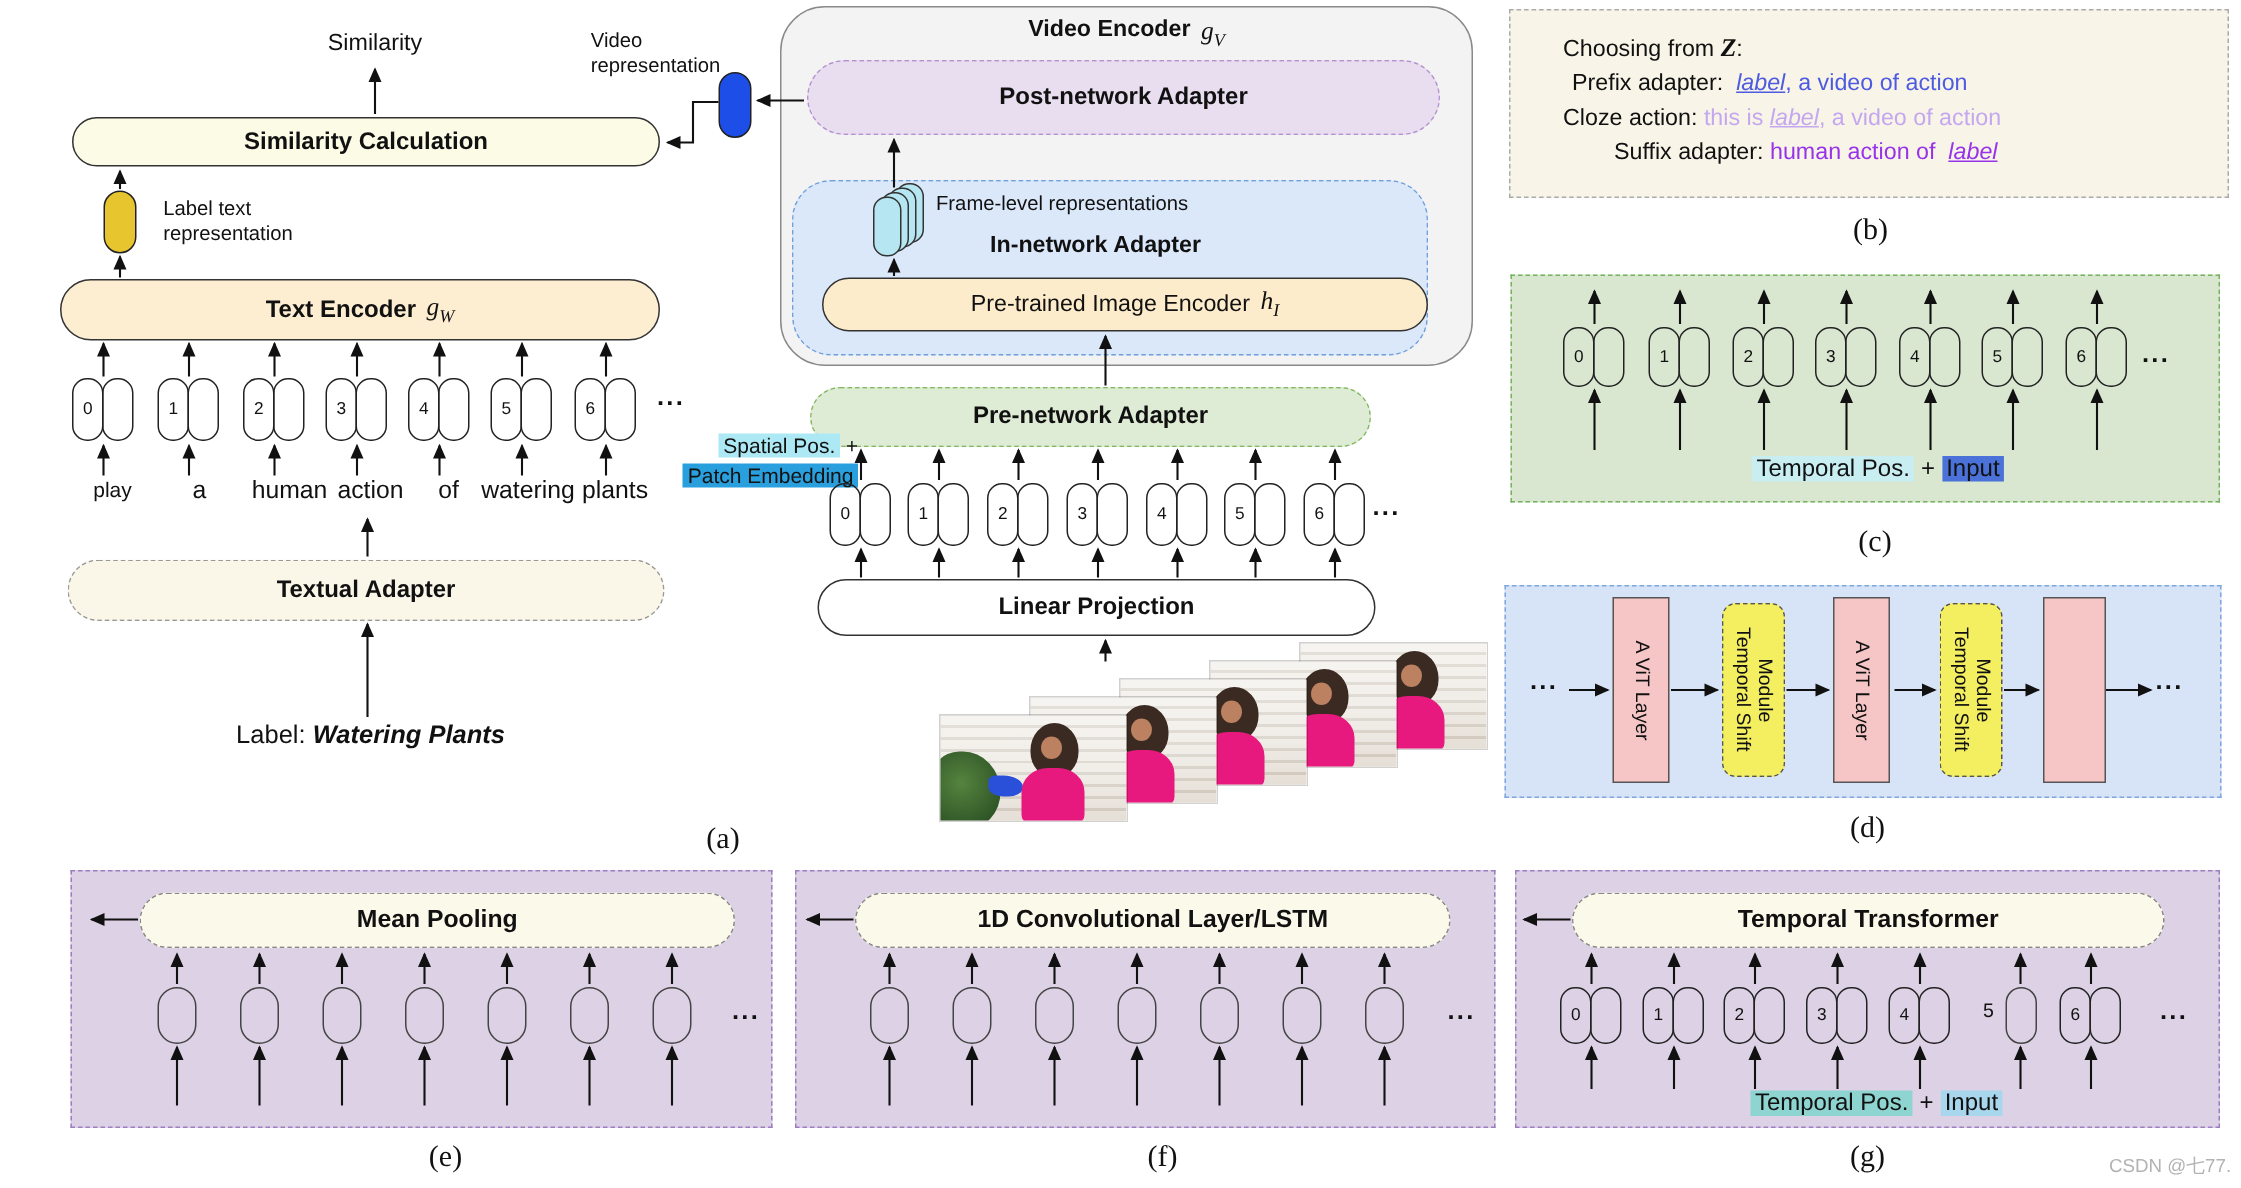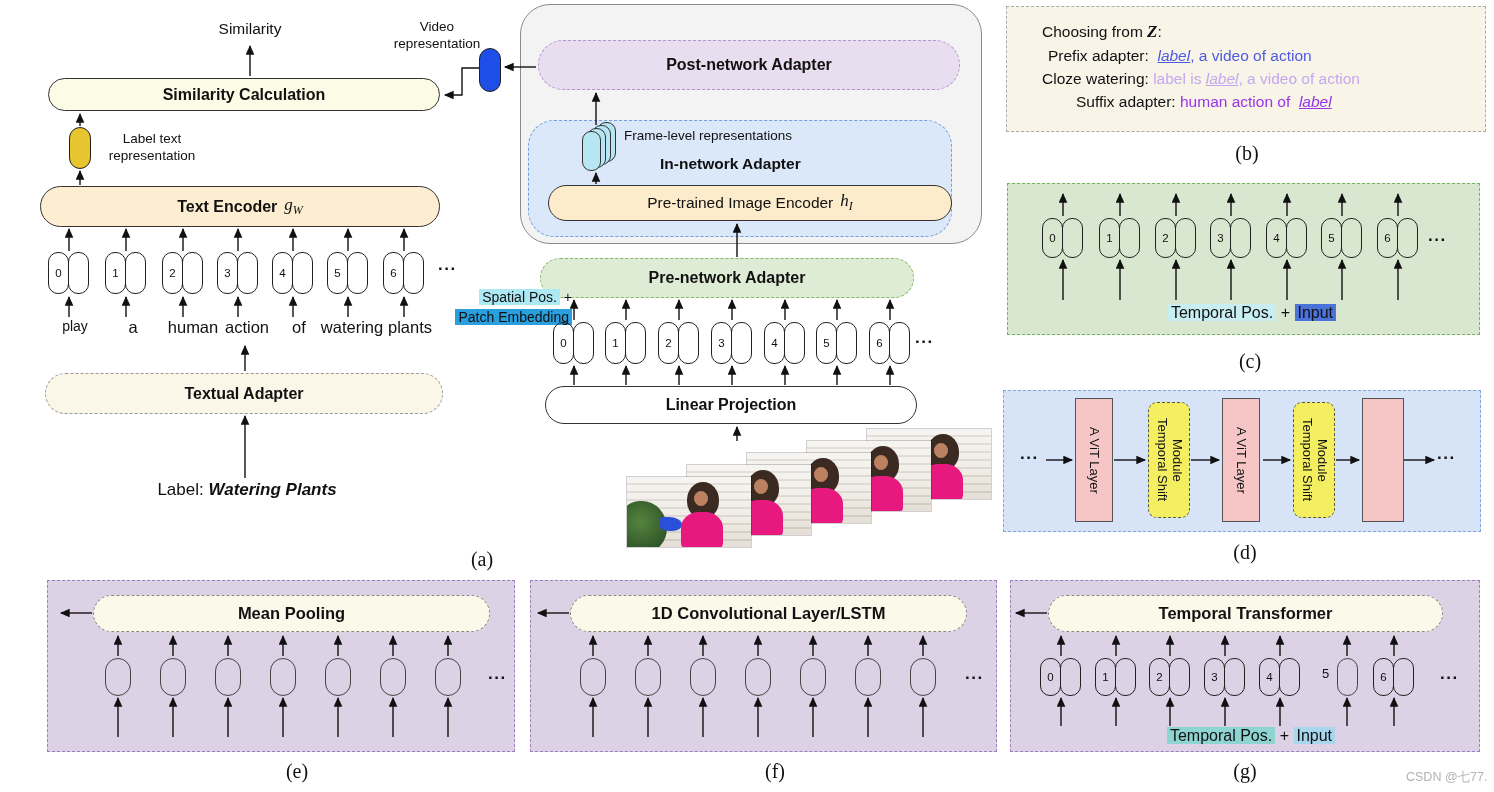--- a/index.html
+++ b/index.html
@@ -6,21 +6,21 @@
   #fig{position:relative;width:1494px;height:792px;background:#ffffff;overflow:hidden;
        font-family:"Liberation Sans",sans-serif;color:#111;}
   .abs{position:absolute;}
   .banner{position:absolute;border:1.3px solid #333;display:flex;align-items:center;justify-content:center;
           font-weight:bold;font-size:16px;gap:7px;box-sizing:border-box;background:#fff;}
   .dashedb{border-style:dashed;}
   .math{font-family:"Liberation Serif",serif;font-style:italic;font-weight:normal;font-size:17px;}
   .math sub{font-size:12px;font-style:italic;}
   .cap{position:absolute;font-family:"Liberation Serif",serif;font-size:20px;transform:translateX(-50%);}
   .dots{position:absolute;font-weight:bold;font-size:17px;letter-spacing:1.5px;}
-  .lbltxt{position:absolute;font-size:13.5px;line-height:1.25;text-align:center;transform:translateX(-50%);}
+  .lbltxt{position:absolute;font-size:13.5px;line-height:1.25;text-align:left;transform:translateX(-50%);}
   .word{position:absolute;font-size:16.5px;transform:translateX(-50%);white-space:nowrap;}
   .panelbox{position:absolute;box-sizing:border-box;border:1.5px dashed #999;}
   .hl{padding:0 3px;}
   .vblock{position:absolute;writing-mode:vertical-lr;display:flex;align-items:center;justify-content:center;
           text-align:center;font-size:13px;line-height:1.15;box-sizing:border-box;}
   .pbline{position:absolute;font-size:15.5px;white-space:nowrap;}
   .lbl{font-style:italic;text-decoration:underline;}
   .frame{position:absolute;width:124px;height:70px;background:linear-gradient(180deg,#f2efe9 0%,#e9e4dc 55%,#d8cec1 100%);
          box-shadow:0 0 0 1px rgba(0,0,0,0.18);overflow:hidden;}
   .frame .siding{position:absolute;left:0;top:0;right:0;bottom:0;
@@ -107,20 +107,24 @@
 
   <div class="banner dashedb" style="left:45px;top:373px;width:398px;height:41px;border-radius:21px;background:var(--textual-adapter-bg);border-color:#999;">
     <span>Textual Adapter</span>
   </div>
 
   <div class="word abs" style="left:247px;top:480px;font-size:17px;">
     <span>Label: </span><b><i><span>Watering Plants</span></i></b>
   </div>
 
   <div class="abs" style="left:520px;top:4px;width:462px;height:240px;background:var(--video-box-bg);border:1.3px solid #8a8a8a;border-radius:30px;box-sizing:border-box;"></div>
+  <div class="abs" style="left:520px;top:11px;width:462px;display:flex;justify-content:center;gap:7px;font-weight:bold;font-size:15.5px;">
+    <span>Video Encoder</span>
+    <span class="math"><span>g</span><sub>V</sub></span>
+  </div>
 
   <div class="banner dashedb" style="left:538px;top:40px;width:422px;height:50px;border-radius:25px;background:var(--post-network-bg);border-color:#b491cf;">
     <span>Post-network Adapter</span>
   </div>
 
   <div class="abs" style="left:528px;top:120px;width:424px;height:117px;background:var(--in-network-bg);border:1.4px dashed #6f9fdc;border-radius:26px;box-sizing:border-box;"></div>
   <div id="frame-stack">
       <div style="position:absolute;left:597px;top:122px;width:19px;height:40px;background:var(--stack-pill);border:1.2px solid #333;border-radius:9px;box-sizing:border-box;z-index:7;"></div>
       <div style="position:absolute;left:592px;top:125px;width:19px;height:40px;background:var(--stack-pill);border:1.2px solid #333;border-radius:9px;box-sizing:border-box;z-index:8;"></div>
       <div style="position:absolute;left:587px;top:128px;width:19px;height:40px;background:var(--stack-pill);border:1.2px solid #333;border-radius:9px;box-sizing:border-box;z-index:9;"></div>
@@ -227,22 +231,22 @@
   <div class="panelbox" style="left:1006px;top:6px;width:480px;height:126px;background:var(--panel-b-bg);border-color:#aaa;"></div>
   <div class="pbline" style="left:1042px;top:22px;">
     <span>Choosing from</span>
     <span class="zshape">Z</span><span>:</span>
   </div>
   <div class="pbline" style="left:1048px;top:47px;">
     <span>Prefix adapter:</span>
     <span style="color:var(--prefix-text);">&nbsp;<span class="lbl">label</span><span>,  a video of action</span></span>
   </div>
   <div class="pbline" style="left:1042px;top:70px;">
-    <span>Cloze watering:</span>
-    <span style="color:var(--cloze-text);"><span>label is </span><span class="lbl">label</span><span>, a video of action</span></span>
+    <span>Cloze action:</span>
+    <span style="color:var(--cloze-text);"><span>this is </span><span class="lbl">label</span><span>, a video of action</span></span>
   </div>
   <div class="pbline" style="left:1076px;top:93px;">
     <span>Suffix adapter:</span>
     <span style="color:var(--suffix-text);"><span>human action of </span>&nbsp;<span class="lbl">label</span></span>
   </div>
   <div class="cap" style="left:1247px;top:142px;">(b)</div>
 
   <div class="panelbox" style="left:1007px;top:183px;width:473px;height:152px;background:var(--panel-c-bg);border-color:#76b361;"></div>
   <div id="c-token-row">
       <div style="position:absolute;left:1042px;top:218px;width:42px;height:40px;">

